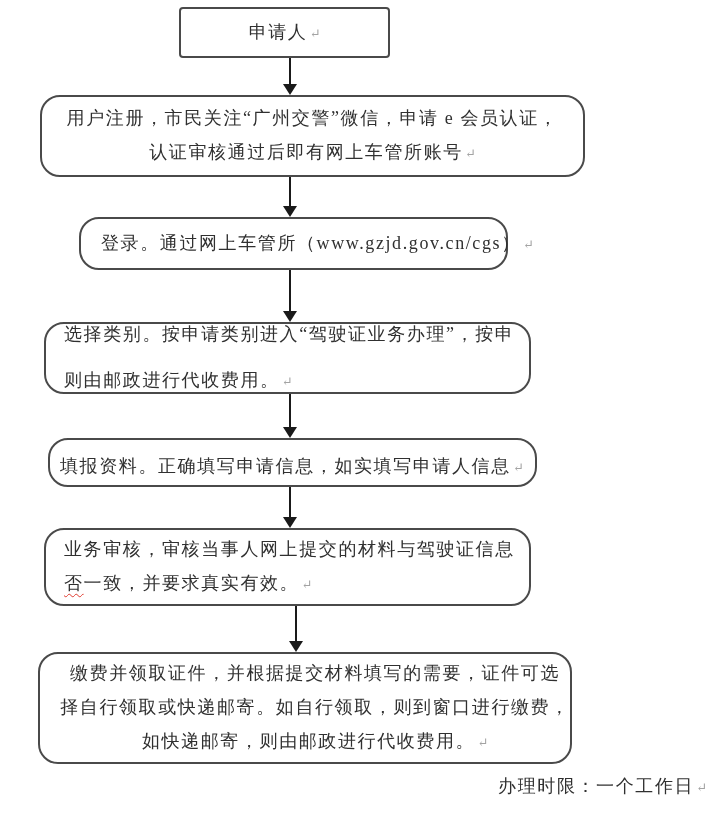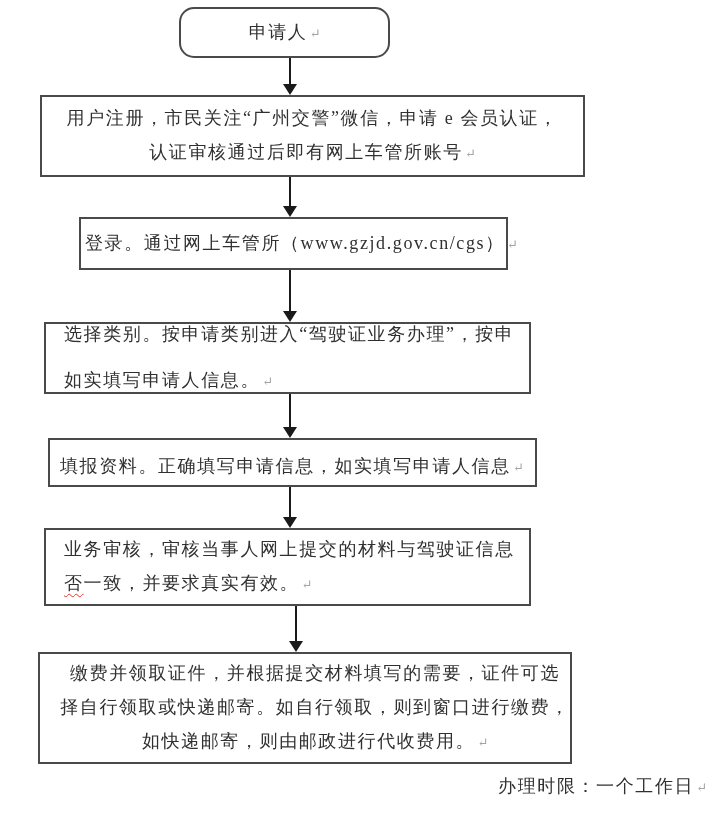--- a/index.html
+++ b/index.html
@@ -14,37 +14,37 @@
     background: #ffffff;
     font-family: "Liberation Serif", "DejaVu Serif", serif;
     color: #303030;
     overflow: hidden;
   }
   .node {
     position: absolute;
     box-sizing: border-box;
     background: #ffffff;
     border: 2px solid #4a4a4a;
-    border-radius: 0;
+    border-radius: 20px;
     display: flex;
     flex-direction: column;
     justify-content: center;
     font-size: 18px;
     letter-spacing: 1.6px;
     line-height: 34px;
   }
   .node .line {
     white-space: nowrap;
   }
   .node.align-center { text-align: center; }
   .node.align-left   { text-align: left; }
 
-  .node-applicant      { left:179px; top:7px;   width:211px; height:51px;  border-radius:15px; }
+  .node-applicant      { left:179px; top:7px;   width:211px; height:51px;  border-radius:4px; }
   .node-user-register  { left:40px;  top:95px;  width:545px; height:82px;  padding:0 14px; }
-  .node-login          { left:79px;  top:217px; width:429px; height:53px;  padding-left:4px; }
+  .node-login          { left:79px;  top:217px; width:429px; height:53px;  padding-left:20px; }
   .node-select-category{ left:44px;  top:322px; width:487px; height:72px;  padding-left:18px;gap:12px; }
   .node-fill-in-info   { left:48px;  top:438px; width:489px; height:49px;  padding-left:10px;justify-content:flex-end; }
   .node-business-review{ left:44px;  top:528px; width:487px; height:78px;  padding-left:18px; }
   .node-pay-collect    { left:38px;  top:652px; width:534px; height:112px; padding-left:20px;align-items:center; }
 
   .arrow {
     position: absolute;
     width: 16px;
   }
   .arrow .shaft {
@@ -123,21 +123,21 @@
     <div class="line"><span>登录。通过网上车管所（www.gzjd.gov.cn/cgs）</span><span class="ret-mark">↵</span></div>
   </div>
 
   <div class="arrow arrow-3">
     <div class="shaft"></div>
     <div class="head"></div>
   </div>
 
   <div class="node node-select-category align-left">
     <div class="line"><span>选择类别。按申请类别进入“驾驶证业务办理”，按申</span></div>
-    <div class="line"><span>如实填写申请人信息。</span><span class="ret-mark">↵</span></div>
+    <div class="line"><span>则由邮政进行代收费用。</span><span class="ret-mark">↵</span></div>
   </div>
 
   <div class="arrow arrow-4">
     <div class="shaft"></div>
     <div class="head"></div>
   </div>
 
   <div class="node node-fill-in-info align-left">
     <div class="line"><span>填报资料。正确填写申请信息，如实填写申请人信息</span><span class="ret-mark">↵</span></div>
   </div>

